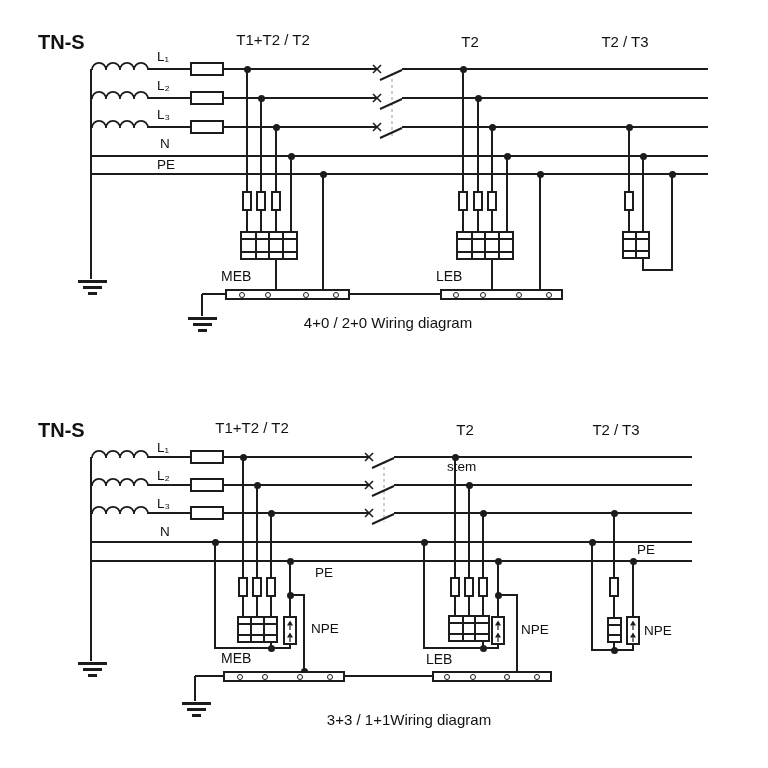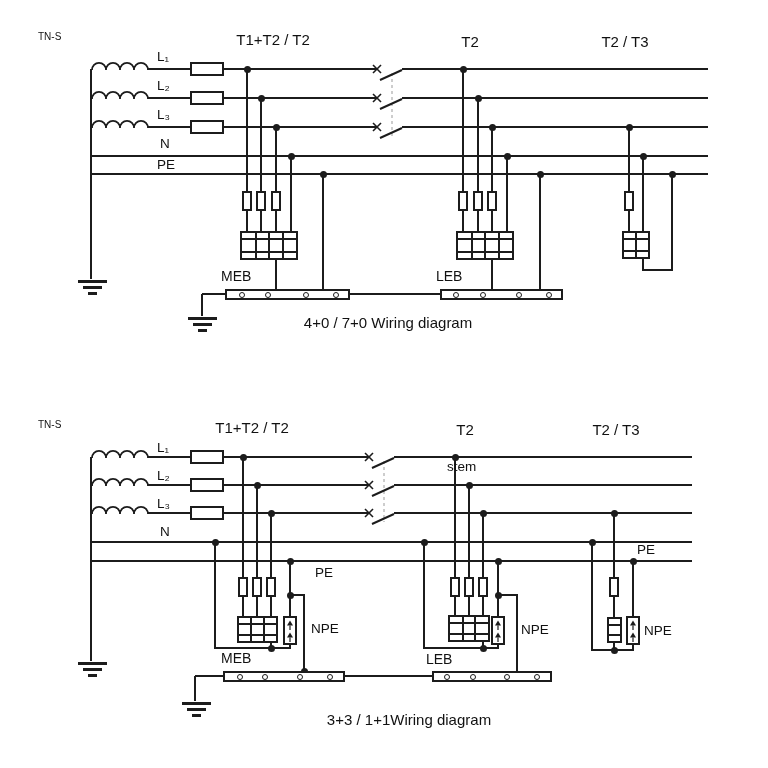--- a/index.html
+++ b/index.html
@@ -16,21 +16,21 @@
   .fuseh { position: absolute; width: 34px; height: 14px; border: 2px solid #1c1c1c; background: #fff; }
   .fusev { position: absolute; width: 10px; height: 20px; border: 2px solid #1c1c1c; background: #fff; }
   .blk { position: absolute; border: 2px solid #1c1c1c; background: #fff; }
   .blkv { position: absolute; top: 0; width: 2px; height: 100%; background: #1c1c1c; }
   .blkh { position: absolute; left: 0; width: 100%; height: 2px; background: #1c1c1c; }
   .bus { position: absolute; height: 11px; border: 2px solid #1c1c1c; background: #fff; }
   .hole { position: absolute; top: 0.5px; width: 6px; height: 6px; border: 1.5px solid #1c1c1c; border-radius: 50%; background: #fff; }
   .npe { position: absolute; width: 14px; height: 29px; border: 2px solid #1c1c1c; background: #fff; }
   .gbar { position: absolute; background: #1c1c1c; }
   .lbl { position: absolute; z-index: 4; font-size: 14px; white-space: nowrap; }
-  .lbl.bold { font-weight: normal; font-size: 10px; }
+  .lbl.bold { font-weight: bold; font-size: 20px; }
   .lbl.sec { font-size: 15px; transform: translateX(-50%); }
   .lbl.cap { font-size: 15px; transform: translateX(-50%); }
   .lbl.small { font-size: 13.5px; }
 </style>
 </head>
 <body>
 
 <div class="canvas" id="canvas">
 
   <section>
@@ -38,21 +38,21 @@
     <span class="lbl sec" style="left:273px; top:31px;">T1+T2 / T2</span>
     <span class="lbl sec" style="left:470px; top:33px;">T2</span>
     <span class="lbl sec" style="left:625px; top:33px;">T2 / T3</span>
     <span class="lbl small" style="left:157px; top:49px;">L₁</span>
     <span class="lbl small" style="left:157px; top:78px;">L₂</span>
     <span class="lbl small" style="left:157px; top:107px;">L₃</span>
     <span class="lbl small" style="left:160px; top:136px;">N</span>
     <span class="lbl small" style="left:157px; top:157px;">PE</span>
     <span class="lbl" style="left:221px; top:268px;">MEB</span>
     <span class="lbl" style="left:436px; top:268px;">LEB</span>
-    <span class="lbl cap" style="left:388px; top:314px;">4+0 / 7+0 Wiring diagram</span>
+    <span class="lbl cap" style="left:388px; top:314px;">4+0 / 2+0 Wiring diagram</span>
   </section>
 
   <section>
     <span class="lbl bold" style="left:38px; top:419px;">TN-S</span>
     <span class="lbl sec" style="left:252px; top:419px;">T1+T2 / T2</span>
     <span class="lbl sec" style="left:465px; top:421px;">T2</span>
     <span class="lbl sec" style="left:616px; top:421px;">T2 / T3</span>
     <span class="lbl small" style="left:157px; top:440px;">L₁</span>
     <span class="lbl small" style="left:157px; top:468px;">L₂</span>
     <span class="lbl small" style="left:157px; top:496px;">L₃</span>

